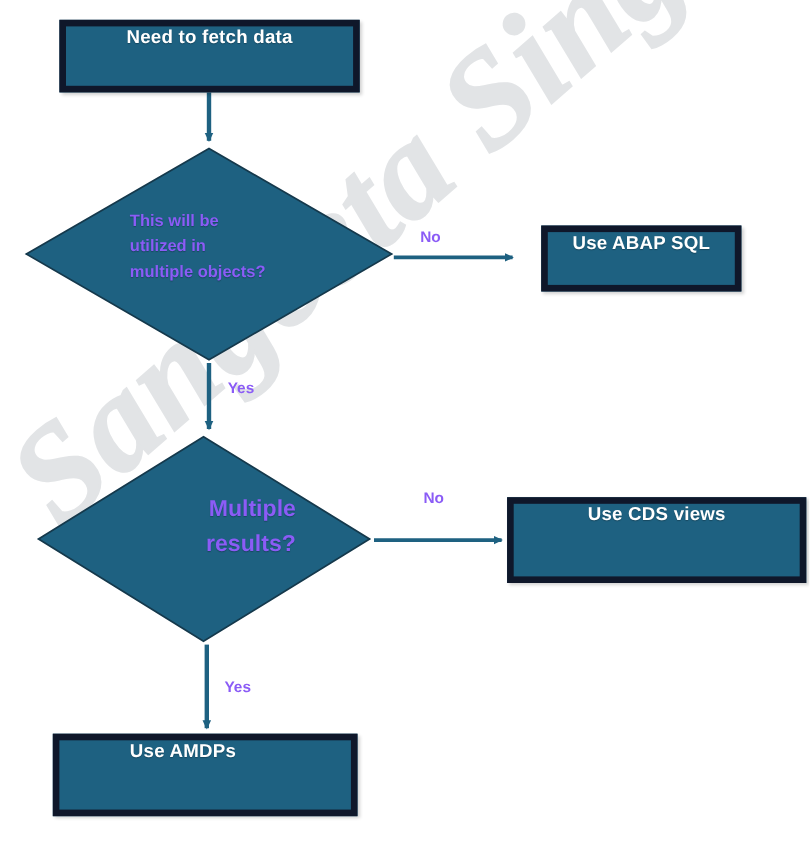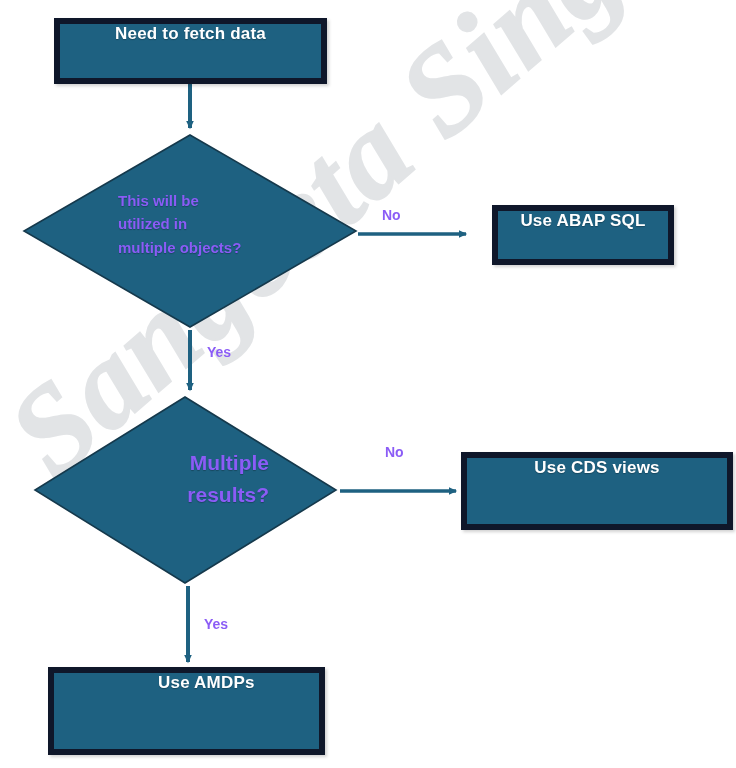--- a/index.html
+++ b/index.html
@@ -163,17 +163,17 @@
       <polygon points="152,2 303,95 152,188 2,95" fill="#1e6181" stroke="#15394c" stroke-width="1.6"></polygon>
     </svg>
     <div class="dlabel d2">Multiple
 results?</div>
   </div>
 
   <div class="node proc" style="left:461px; top:452px; width:272px; height:78px;">
     <span class="label">Use CDS views</span>
   </div>
 
-  <div class="node proc" style="left:48px; top:667px; width:277px; height:88px; justify-content:flex-start; padding-left:104px;">
+  <div class="node proc" style="left:48px; top:667px; width:277px; height:75px; justify-content:flex-start; padding-left:64px;">
     <span class="label">Use AMDPs</span>
   </div>
 
 </div>
 
 </body></html>

